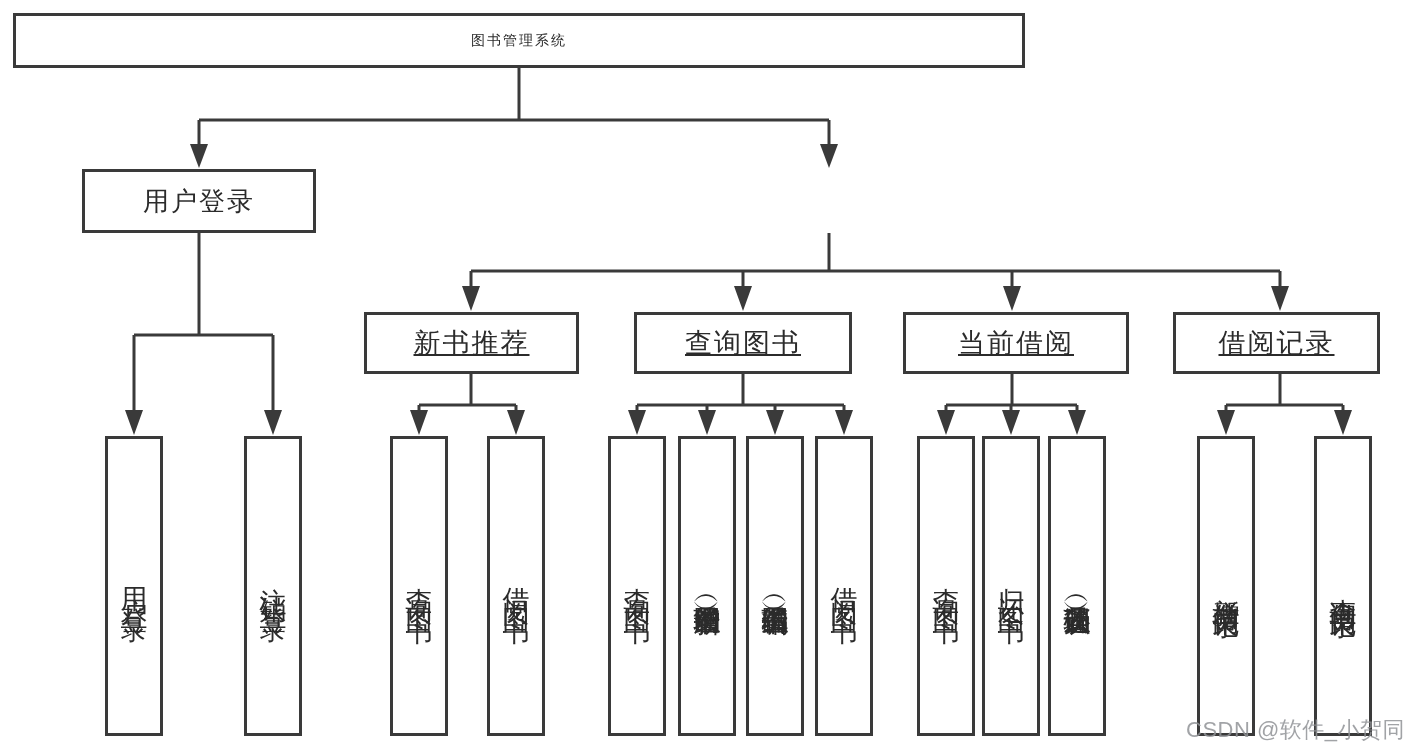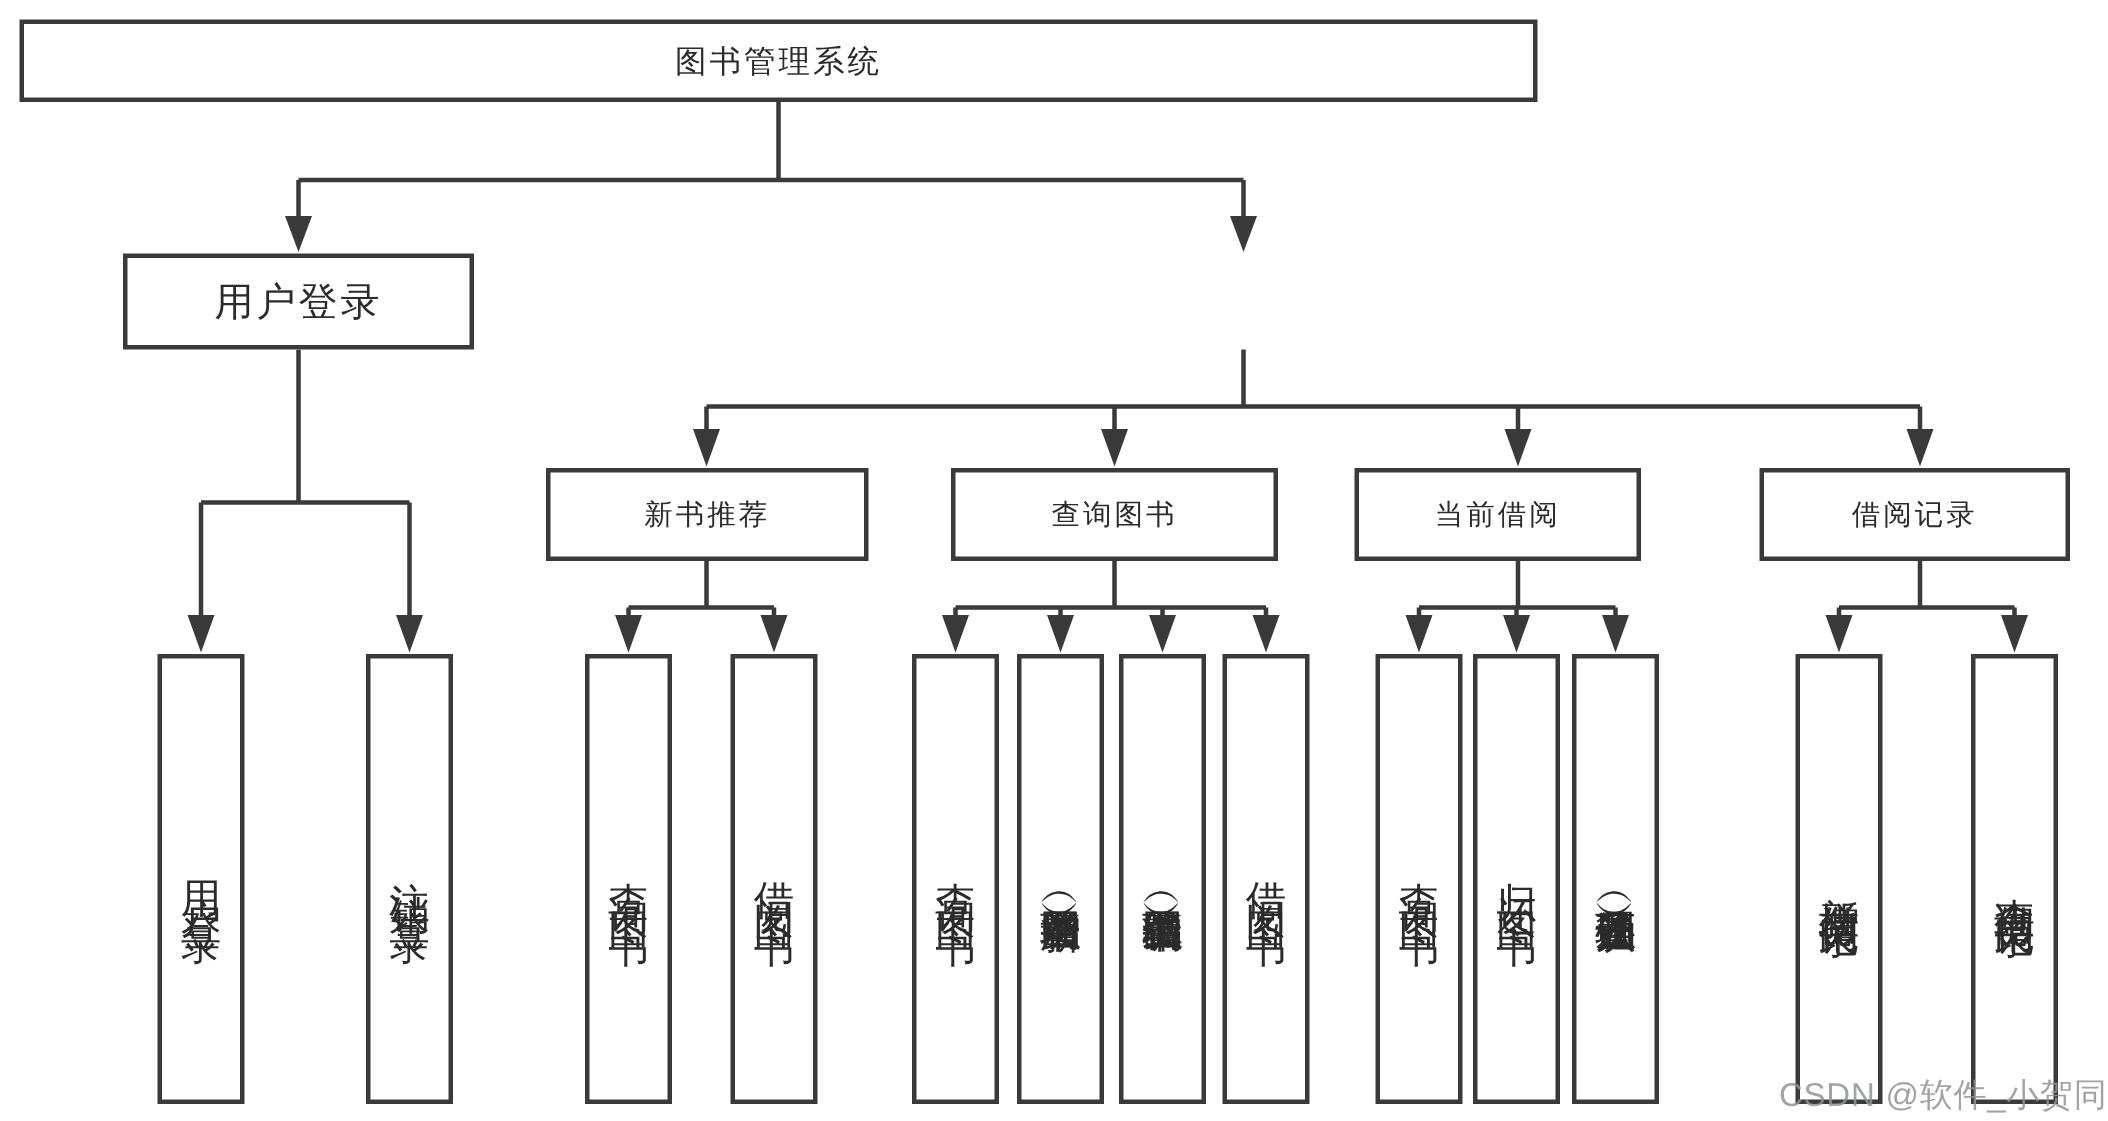--- a/index.html
+++ b/index.html
@@ -33,24 +33,24 @@
     text-align: center;
     z-index: 2;
   }
   .box.h { 
     font-size: 26px;
     letter-spacing: 2px;
     white-space: nowrap;
   }
   .box.root-box {
     left: 13px; top: 13px; width: 1012px; height: 55px;
-    font-size: 21px;
+    font-size: 14px;
   }
   .box.l1 { top: 169px; height: 64px; }
-  .box.l2 { top: 312px; height: 62px; font-size: 19px; }
+  .box.l2 { top: 312px; height: 62px; font-size: 27px; text-decoration: underline; }
   .box.leaf {
     top: 436px;
     width: 58px;
     height: 300px;
     writing-mode: vertical-rl;
     text-orientation: mixed;
     font-size: 27px;
     z-index: 2;
   }
   .ls-wide { letter-spacing: 10px; }
@@ -93,21 +93,21 @@
              M1068,410 L1086,410 L1077,435 Z
              M1217,410 L1235,410 L1226,435 Z M1334,410 L1352,410 L1343,435 Z"></path>
   </svg>
 
   <div class="box h root-box">图书管理系统</div>
 
   <div class="box h l1" style="left:82px; width:234px;">用户登录</div>
 
   <div class="box h l2" style="left:364px; width:215px;">新书推荐</div>
   <div class="box h l2" style="left:634px; width:218px;">查询图书</div>
-  <div class="box h l2" style="left:903px; width:191px;">当前借阅</div>
+  <div class="box h l2" style="left:903px; width:226px;">当前借阅</div>
   <div class="box h l2" style="left:1173px; width:207px;">借阅记录</div>
 
   <div class="box leaf ls-wide" style="left:105px;">用户登录</div>
   <div class="box leaf ls-wide" style="left:244px;">注销登录</div>
 
   <div class="box leaf ls-wide" style="left:390px;">查询图书</div>
   <div class="box leaf ls-wide" style="left:487px;">借阅图书</div>
 
   <div class="box leaf ls-wide" style="left:608px;">查询图书</div>
   <div class="box leaf ls-none" style="left:678px;">新增图书（管理员）</div>

